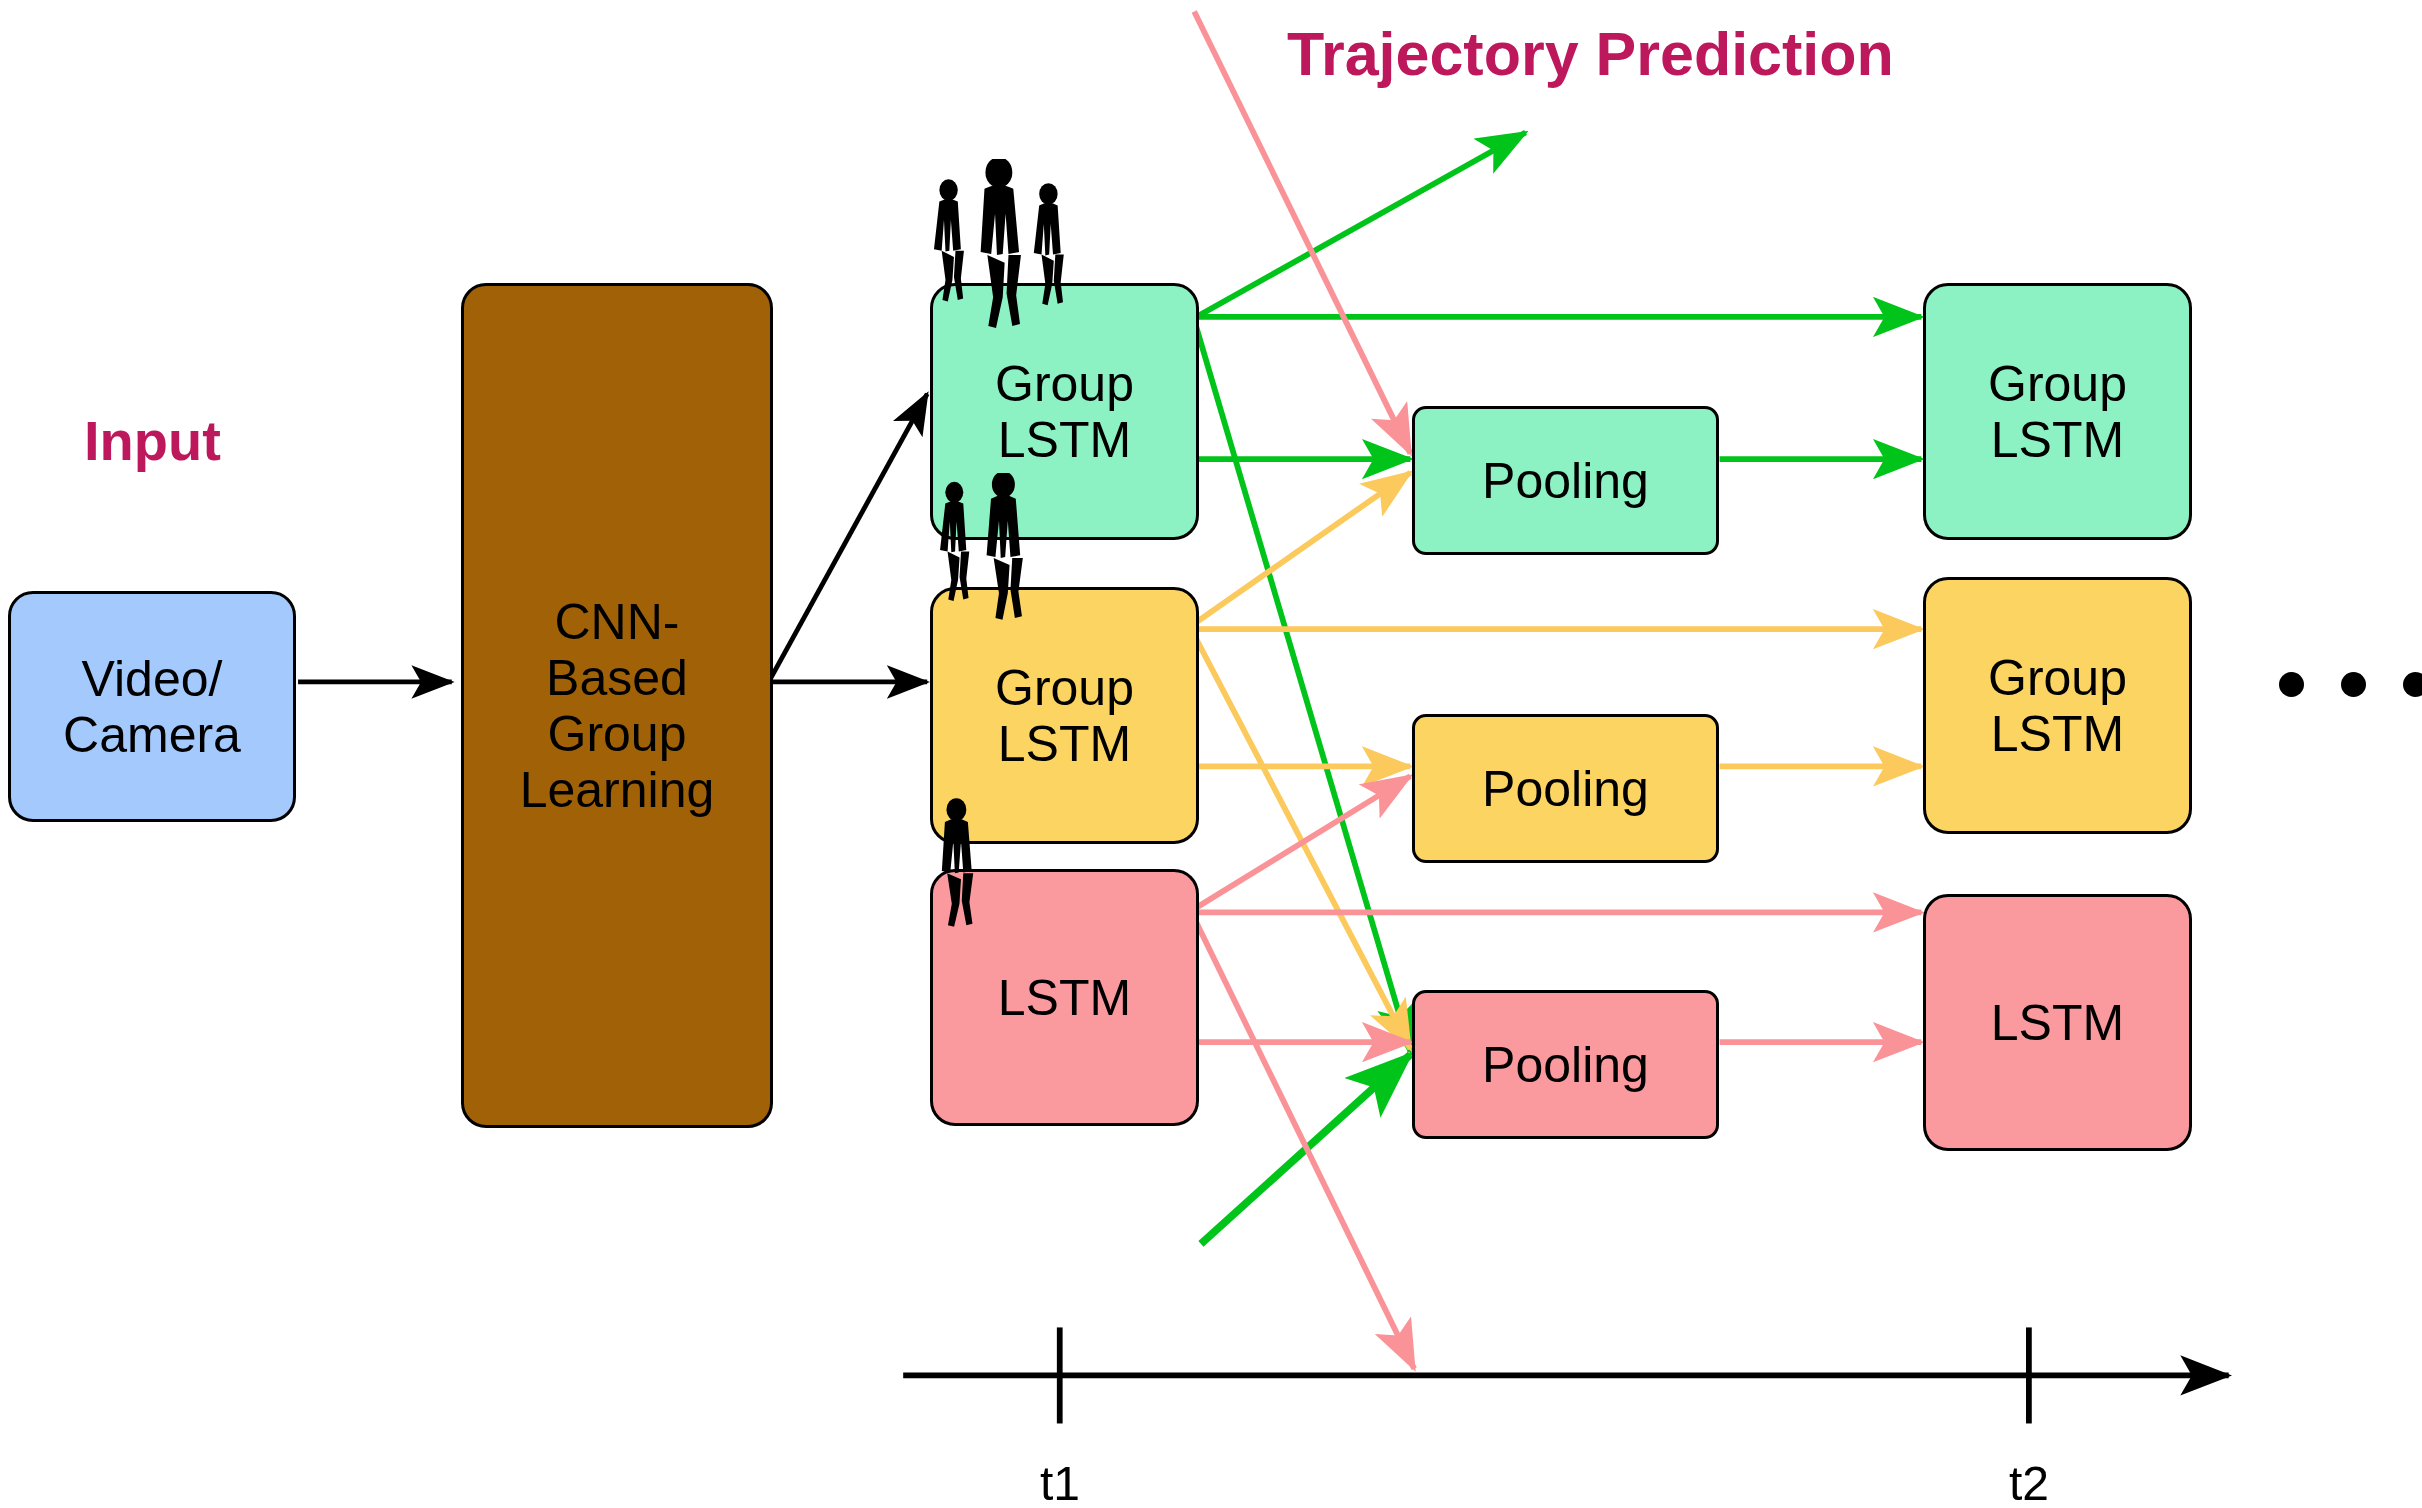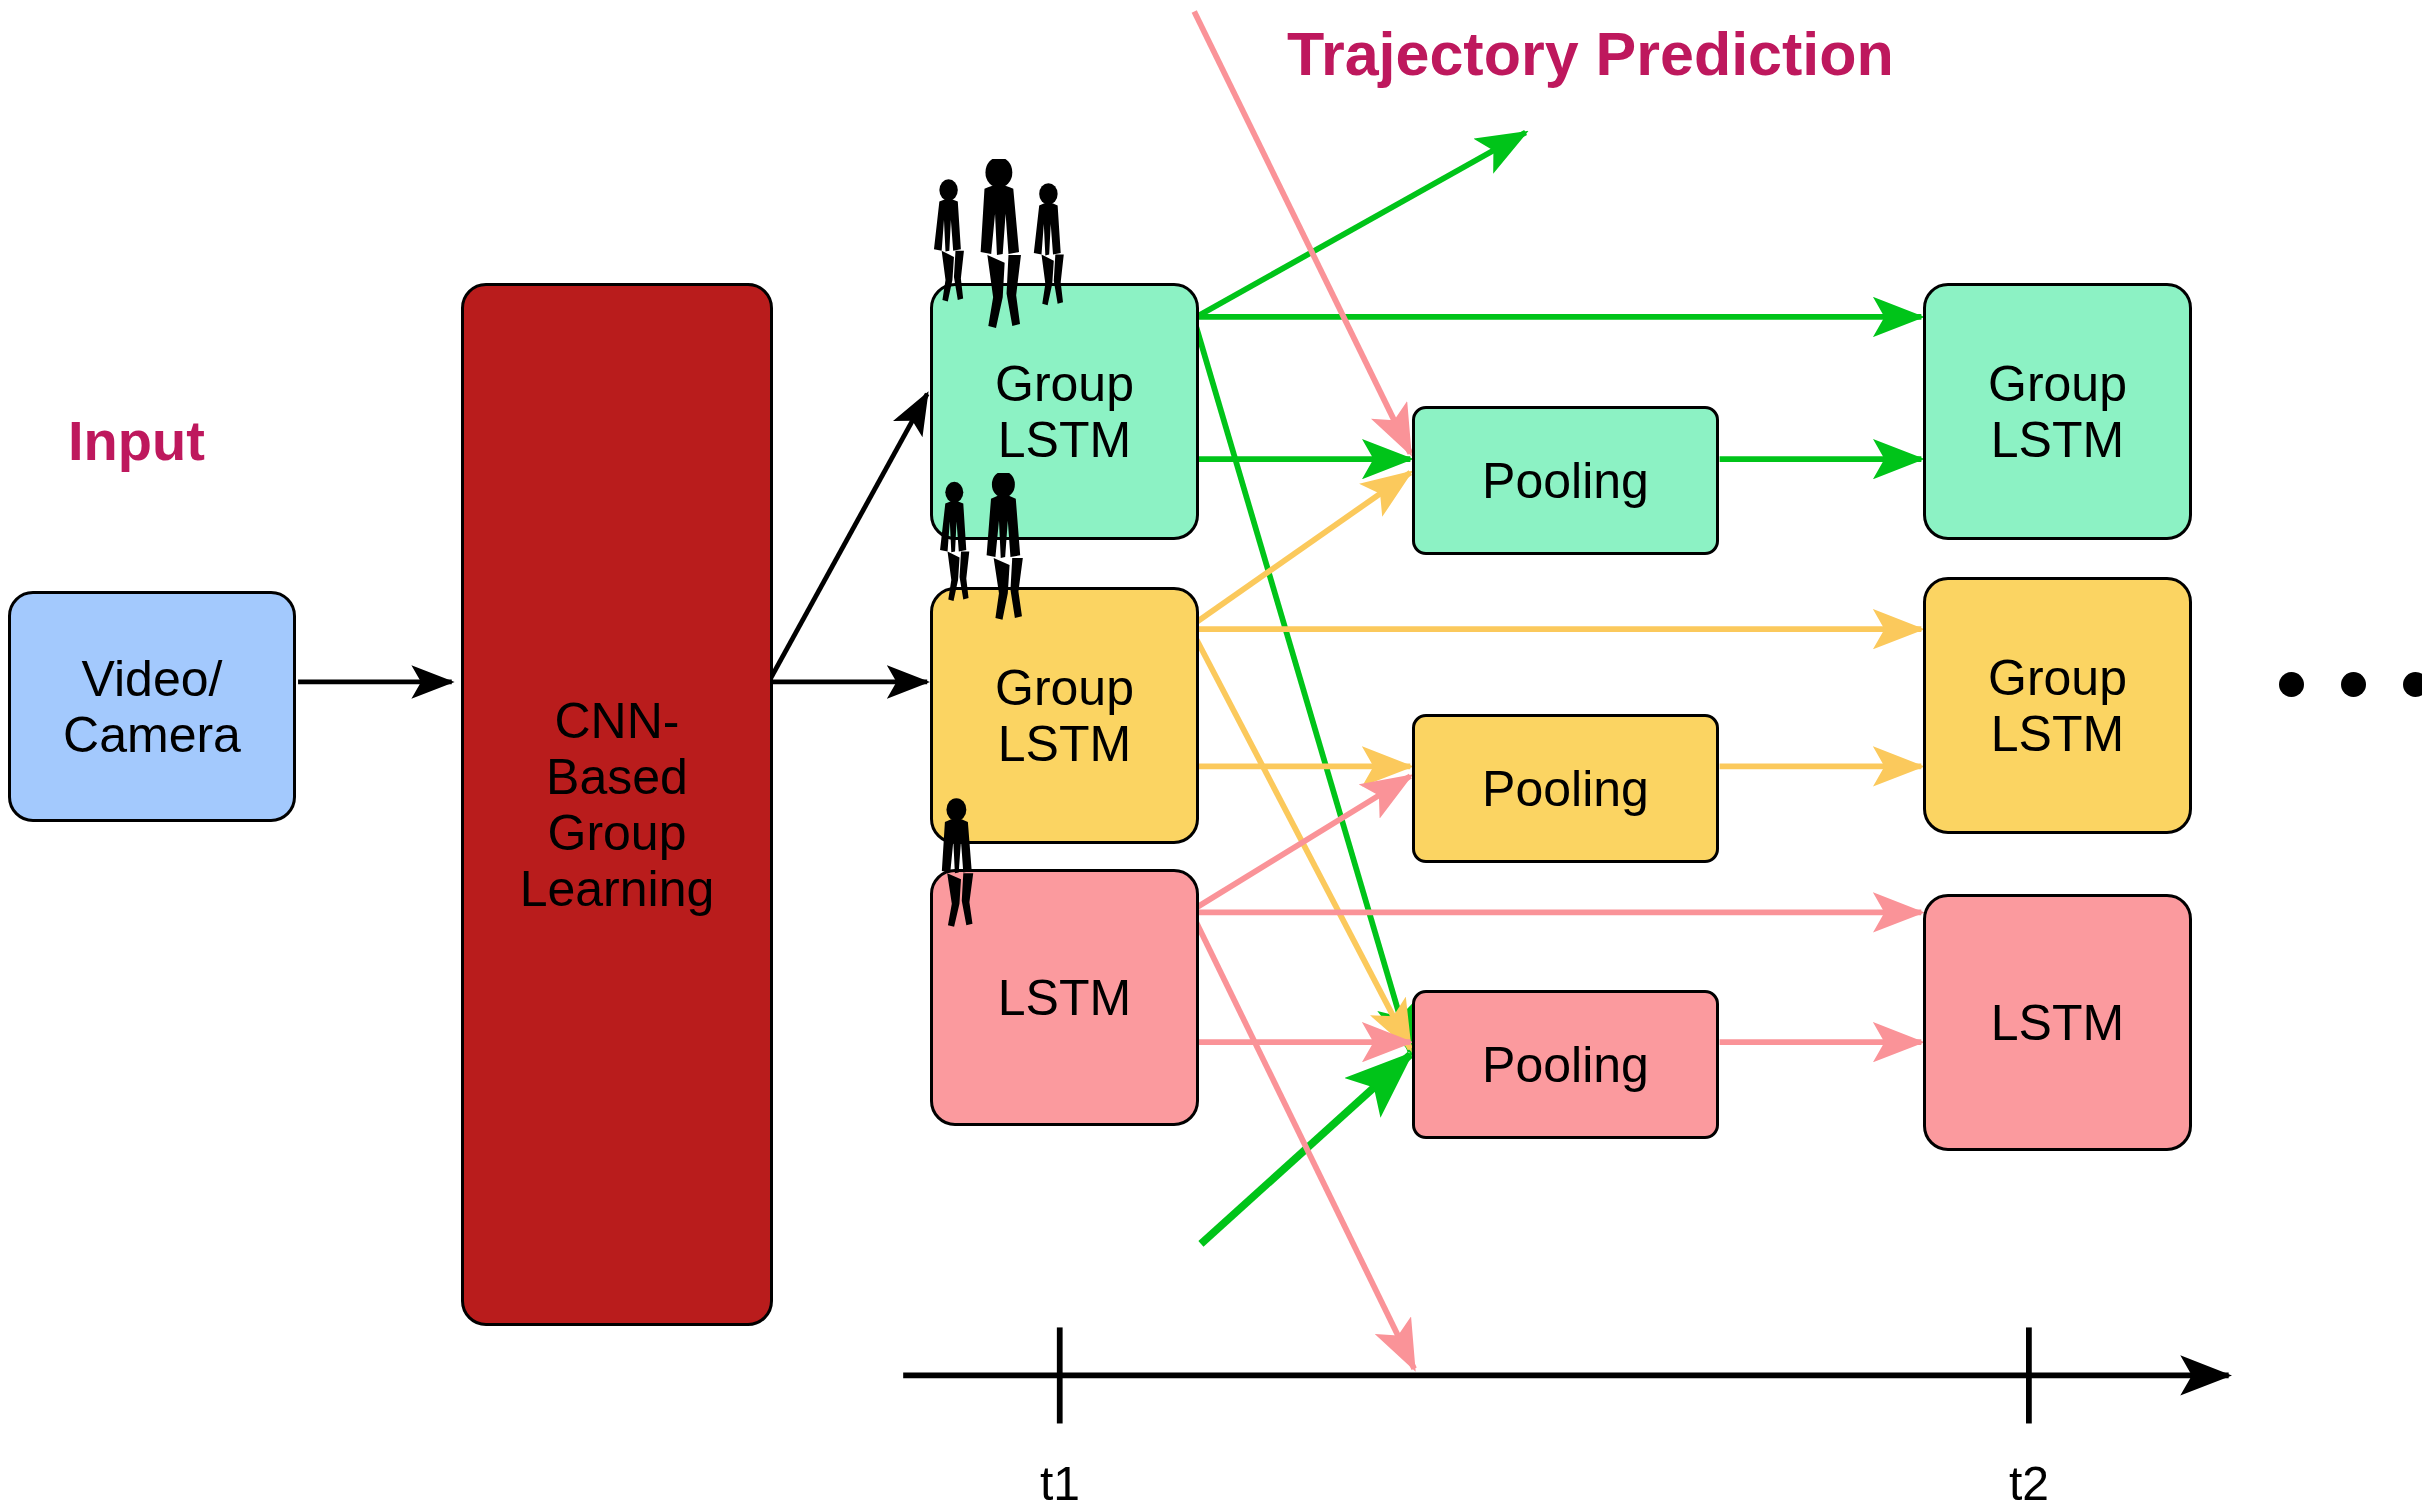--- a/index.html
+++ b/index.html
@@ -172,28 +172,28 @@
       <line x1="1790" y1="1085" x2="2000" y2="1085" stroke="#FA9398" stroke-width="6" marker-end="url(#ahPink)"></line>
     </g>
 
     <g>
       <line x1="940" y1="1432" x2="2320" y2="1432" stroke="#000000" stroke-width="6" marker-end="url(#ahBlack)"></line>
       <line x1="1103" y1="1382" x2="1103" y2="1482" stroke="#000000" stroke-width="6"></line>
       <line x1="2112" y1="1382" x2="2112" y2="1482" stroke="#000000" stroke-width="6"></line>
     </g>
   </svg>
 
-  <div class="label-bold" style="left:68px; top:408px; font-size:56px;">Input</div>
+  <div class="label-bold" style="left:84px; top:408px; font-size:56px;">Input</div>
 
   <div class="label-bold" style="left:1287px; top:19px; font-size:61px;">Trajectory Prediction</div>
 
   <div class="node" style="left:8px; top:569px; width:288px; height:231px; background:#A3C9FD;text-align:center;">Video/
 Camera</div>
 
-  <div class="node" style="left:461px; top:261px; width:312px; height:1043px; background:#b91c1c;">CNN-
+  <div class="node" style="left:461px; top:261px; width:312px; height:845px; background:#a16207;">CNN-
 Based
 Group
 Learning</div>
 
   <div class="node" style="left:930px; top:261px; width:269px; height:257px; background:#8CF2C4;">Group
 LSTM</div>
 
   <div class="node" style="left:930px; top:565px; width:269px; height:257px; background:#FBD462;">Group
 LSTM</div>
 

